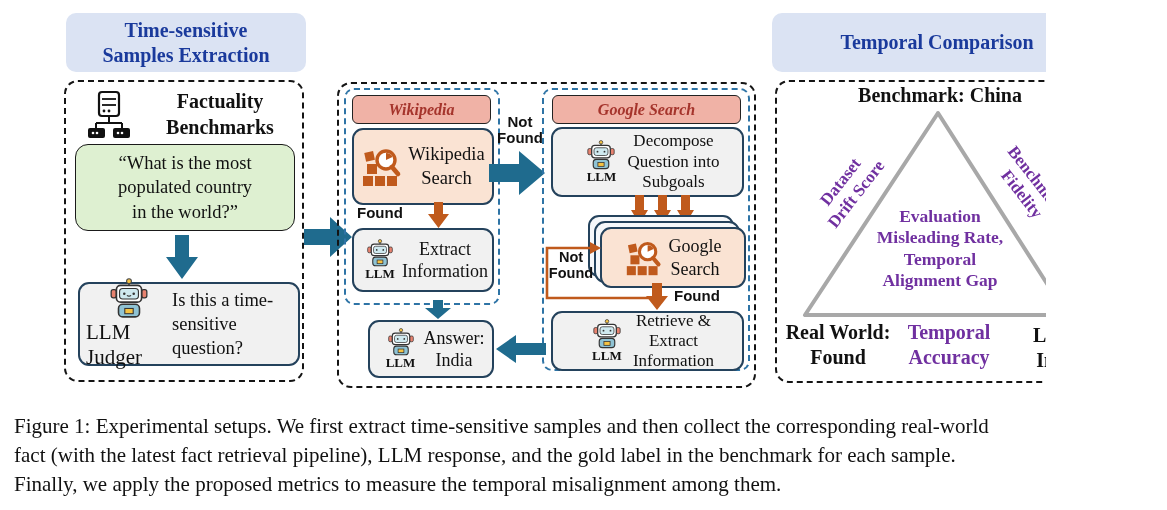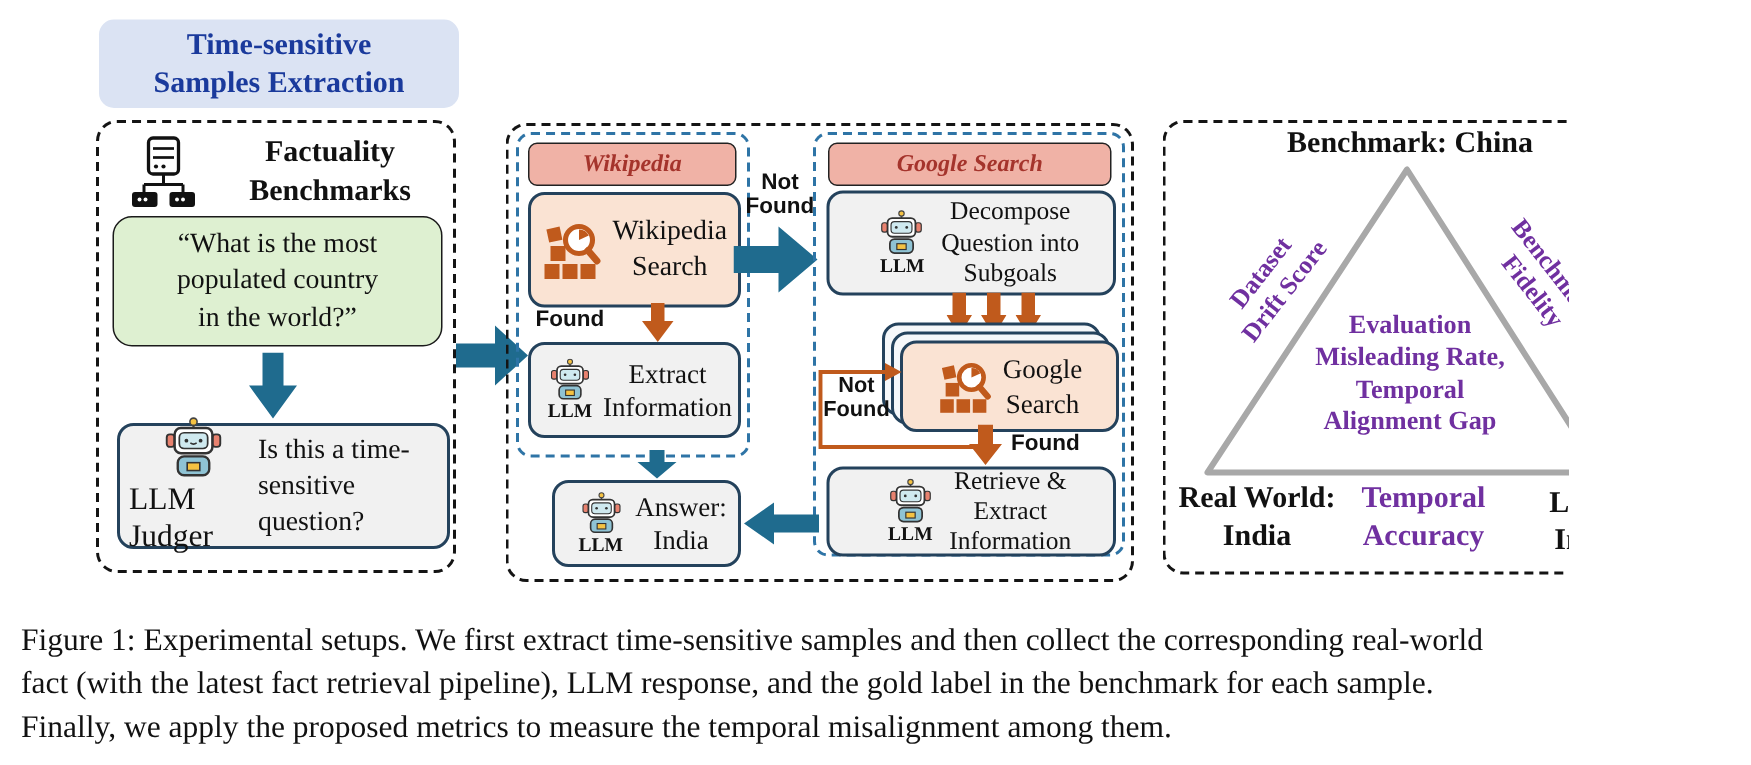--- a/index.html
+++ b/index.html
@@ -290,20 +290,21 @@
     <div class="ml ctr" style="font-size:18px;line-height:1.25;">Answer:
 India</div>
   </div>
 
   <div class="abs" style="left:494px;top:334px;">
     <svg width="52" height="30" viewBox="0 0 52 30">
       <polygon points="52,9 22,9 22,1 2,15 22,29 22,21 52,21" style="fill:var(--teal)"></polygon>
     </svg>
   </div>
 
+  <div class="abs hdr" style="left:772px;top:13px;width:330px;height:59px;">Temporal Comparison</div>
 
   <div class="abs dashedbox" style="left:775px;top:80px;width:327px;height:299px;"></div>
 
   <div class="abs ctr" style="left:810px;top:84px;width:260px;font-size:20px;font-weight:bold;">Benchmark: China</div>
 
   <div class="abs" style="left:780px;top:103px;">
     <svg width="322" height="218" viewBox="0 0 322 218">
       <polygon points="158,10 25,212 287,212" fill="none" stroke="var(--triangle_gray)" stroke-width="4" stroke-linejoin="round"></polygon>
     </svg>
   </div>
@@ -312,21 +313,21 @@
 Drift Score</div>
   <div class="abs ml ctr purpletx" style="left:967px;top:168px;width:124px;font-size:17px;line-height:1.2;transform:rotate(52deg);">Benchmark
 Fidelity</div>
 
   <div class="abs ml ctr purpletx" style="left:862px;top:206px;width:156px;font-size:17.5px;line-height:1.22;">Evaluation
 Misleading Rate,
 Temporal
 Alignment Gap</div>
 
   <div class="abs ml ctr" style="left:778px;top:320px;width:120px;font-size:20px;font-weight:bold;line-height:1.25;">Real World:
-India</div>
+Found</div>
   <div class="abs ml ctr purpletx" style="left:896px;top:320px;width:106px;font-size:20px;line-height:1.25;">Temporal
 Accuracy</div>
   <div class="abs ml ctr" style="left:1016px;top:323px;width:86px;font-size:20px;font-weight:bold;line-height:1.25;">LLM:
 India</div>
 
   <div class="abs ml caption" style="left:14px;top:412px;width:1142px;">Figure 1: Experimental setups. We first extract time-sensitive samples and then collect the corresponding real-world
 fact (with the latest fact retrieval pipeline), LLM response, and the gold label in the benchmark for each sample.
 Finally, we apply the proposed metrics to measure the temporal misalignment among them.</div>
 
 </div>

